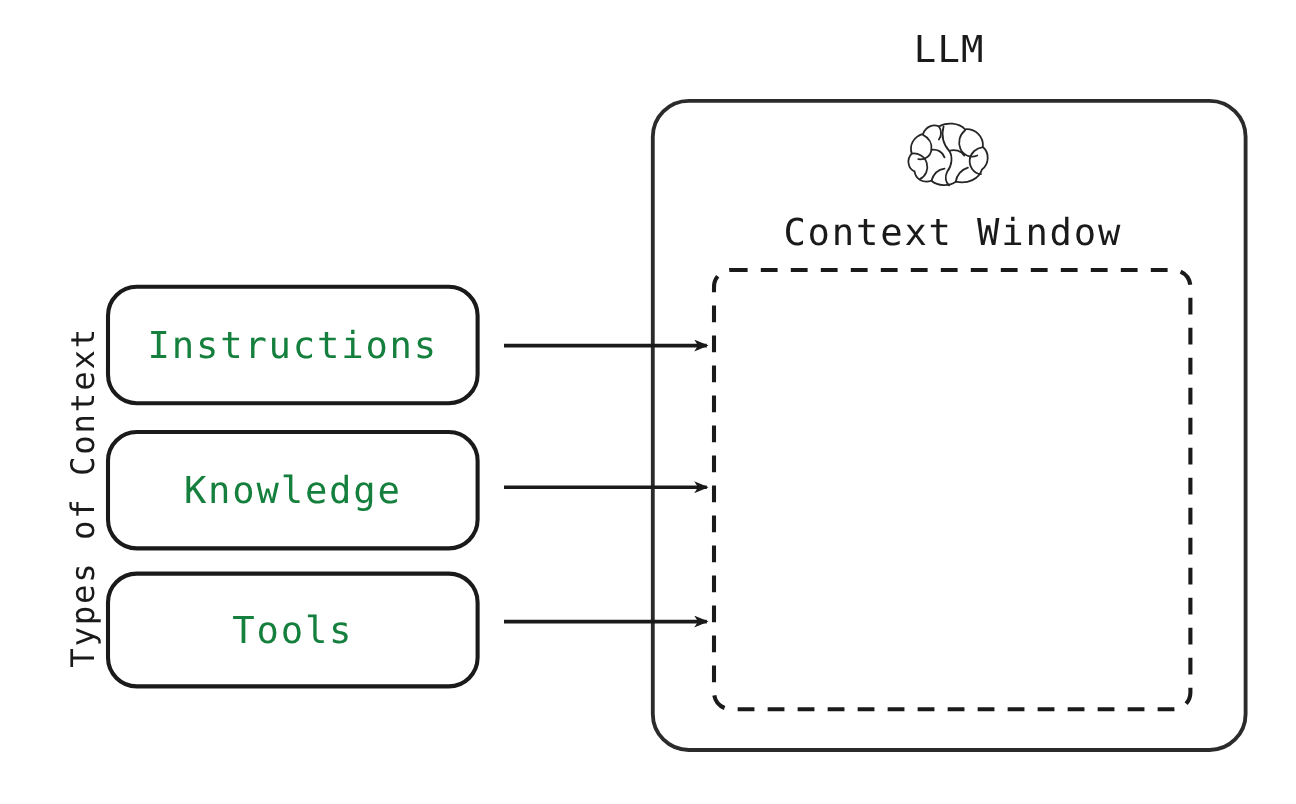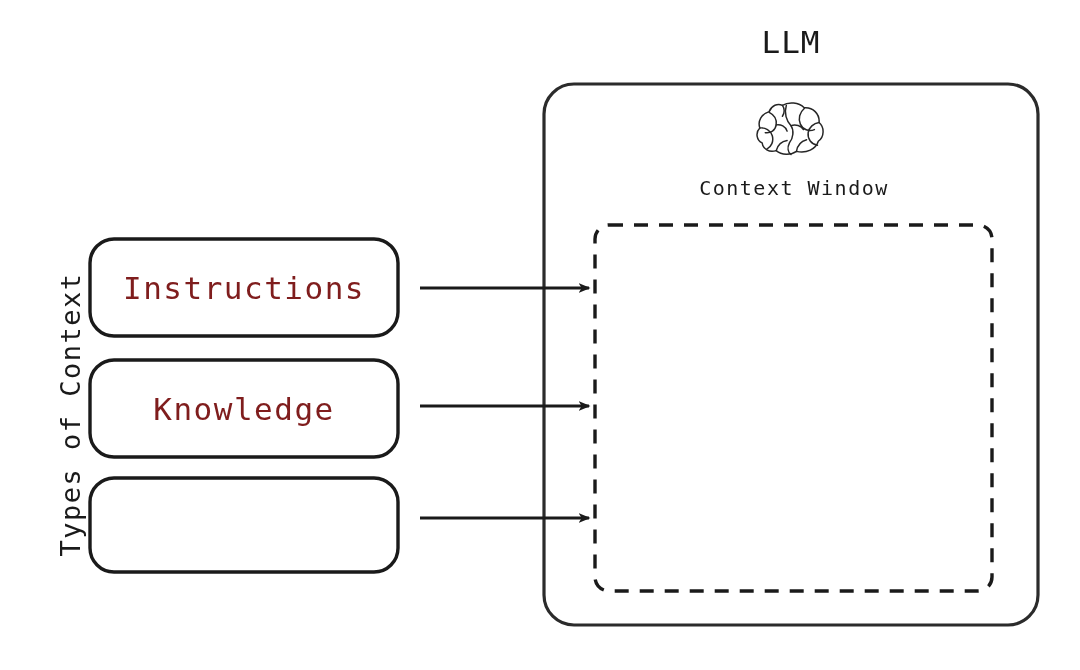--- a/index.html
+++ b/index.html
@@ -48,33 +48,33 @@
     text-align: center;
     font-size: 31px;
     letter-spacing: 1px;
   }
 
   #context-window-label {
     left: 596px;
     top: 176px;
     width: 396px;
     text-align: center;
-    font-size: 20px;
+    font-size: 31px;
     letter-spacing: 1.5px;
   }
 
   .box-label {
     position: absolute;
     left: 90px;
     width: 308px;
     text-align: center;
     font-size: 31px;
     letter-spacing: 1.5px;
     font-family: "DejaVu Sans Mono", "Liberation Mono", monospace;
-    color: #7f1d1d;
+    color: #15803d;
   }
   #label-instructions { top: 270px; }
   #label-knowledge   { top: 391px; }
   #label-tools       { top: 508px; }
 
   #types-of-context {
     position: absolute;
     left: -95px;
     top: 399px;
     width: 330px;
@@ -144,16 +144,17 @@
   </svg>
 
   <div id="llm-title-inner" class="txt">LLM</div>
 
   <div id="context-window-label" class="txt">Context Window</div>
 
   <div id="label-instructions" class="box-label">Instructions</div>
 
   <div id="label-knowledge" class="box-label">Knowledge</div>
 
+  <div id="label-tools" class="box-label">Tools</div>
 
   <div id="types-of-context">Types of Context</div>
 
 </div>
 
 </body></html>

